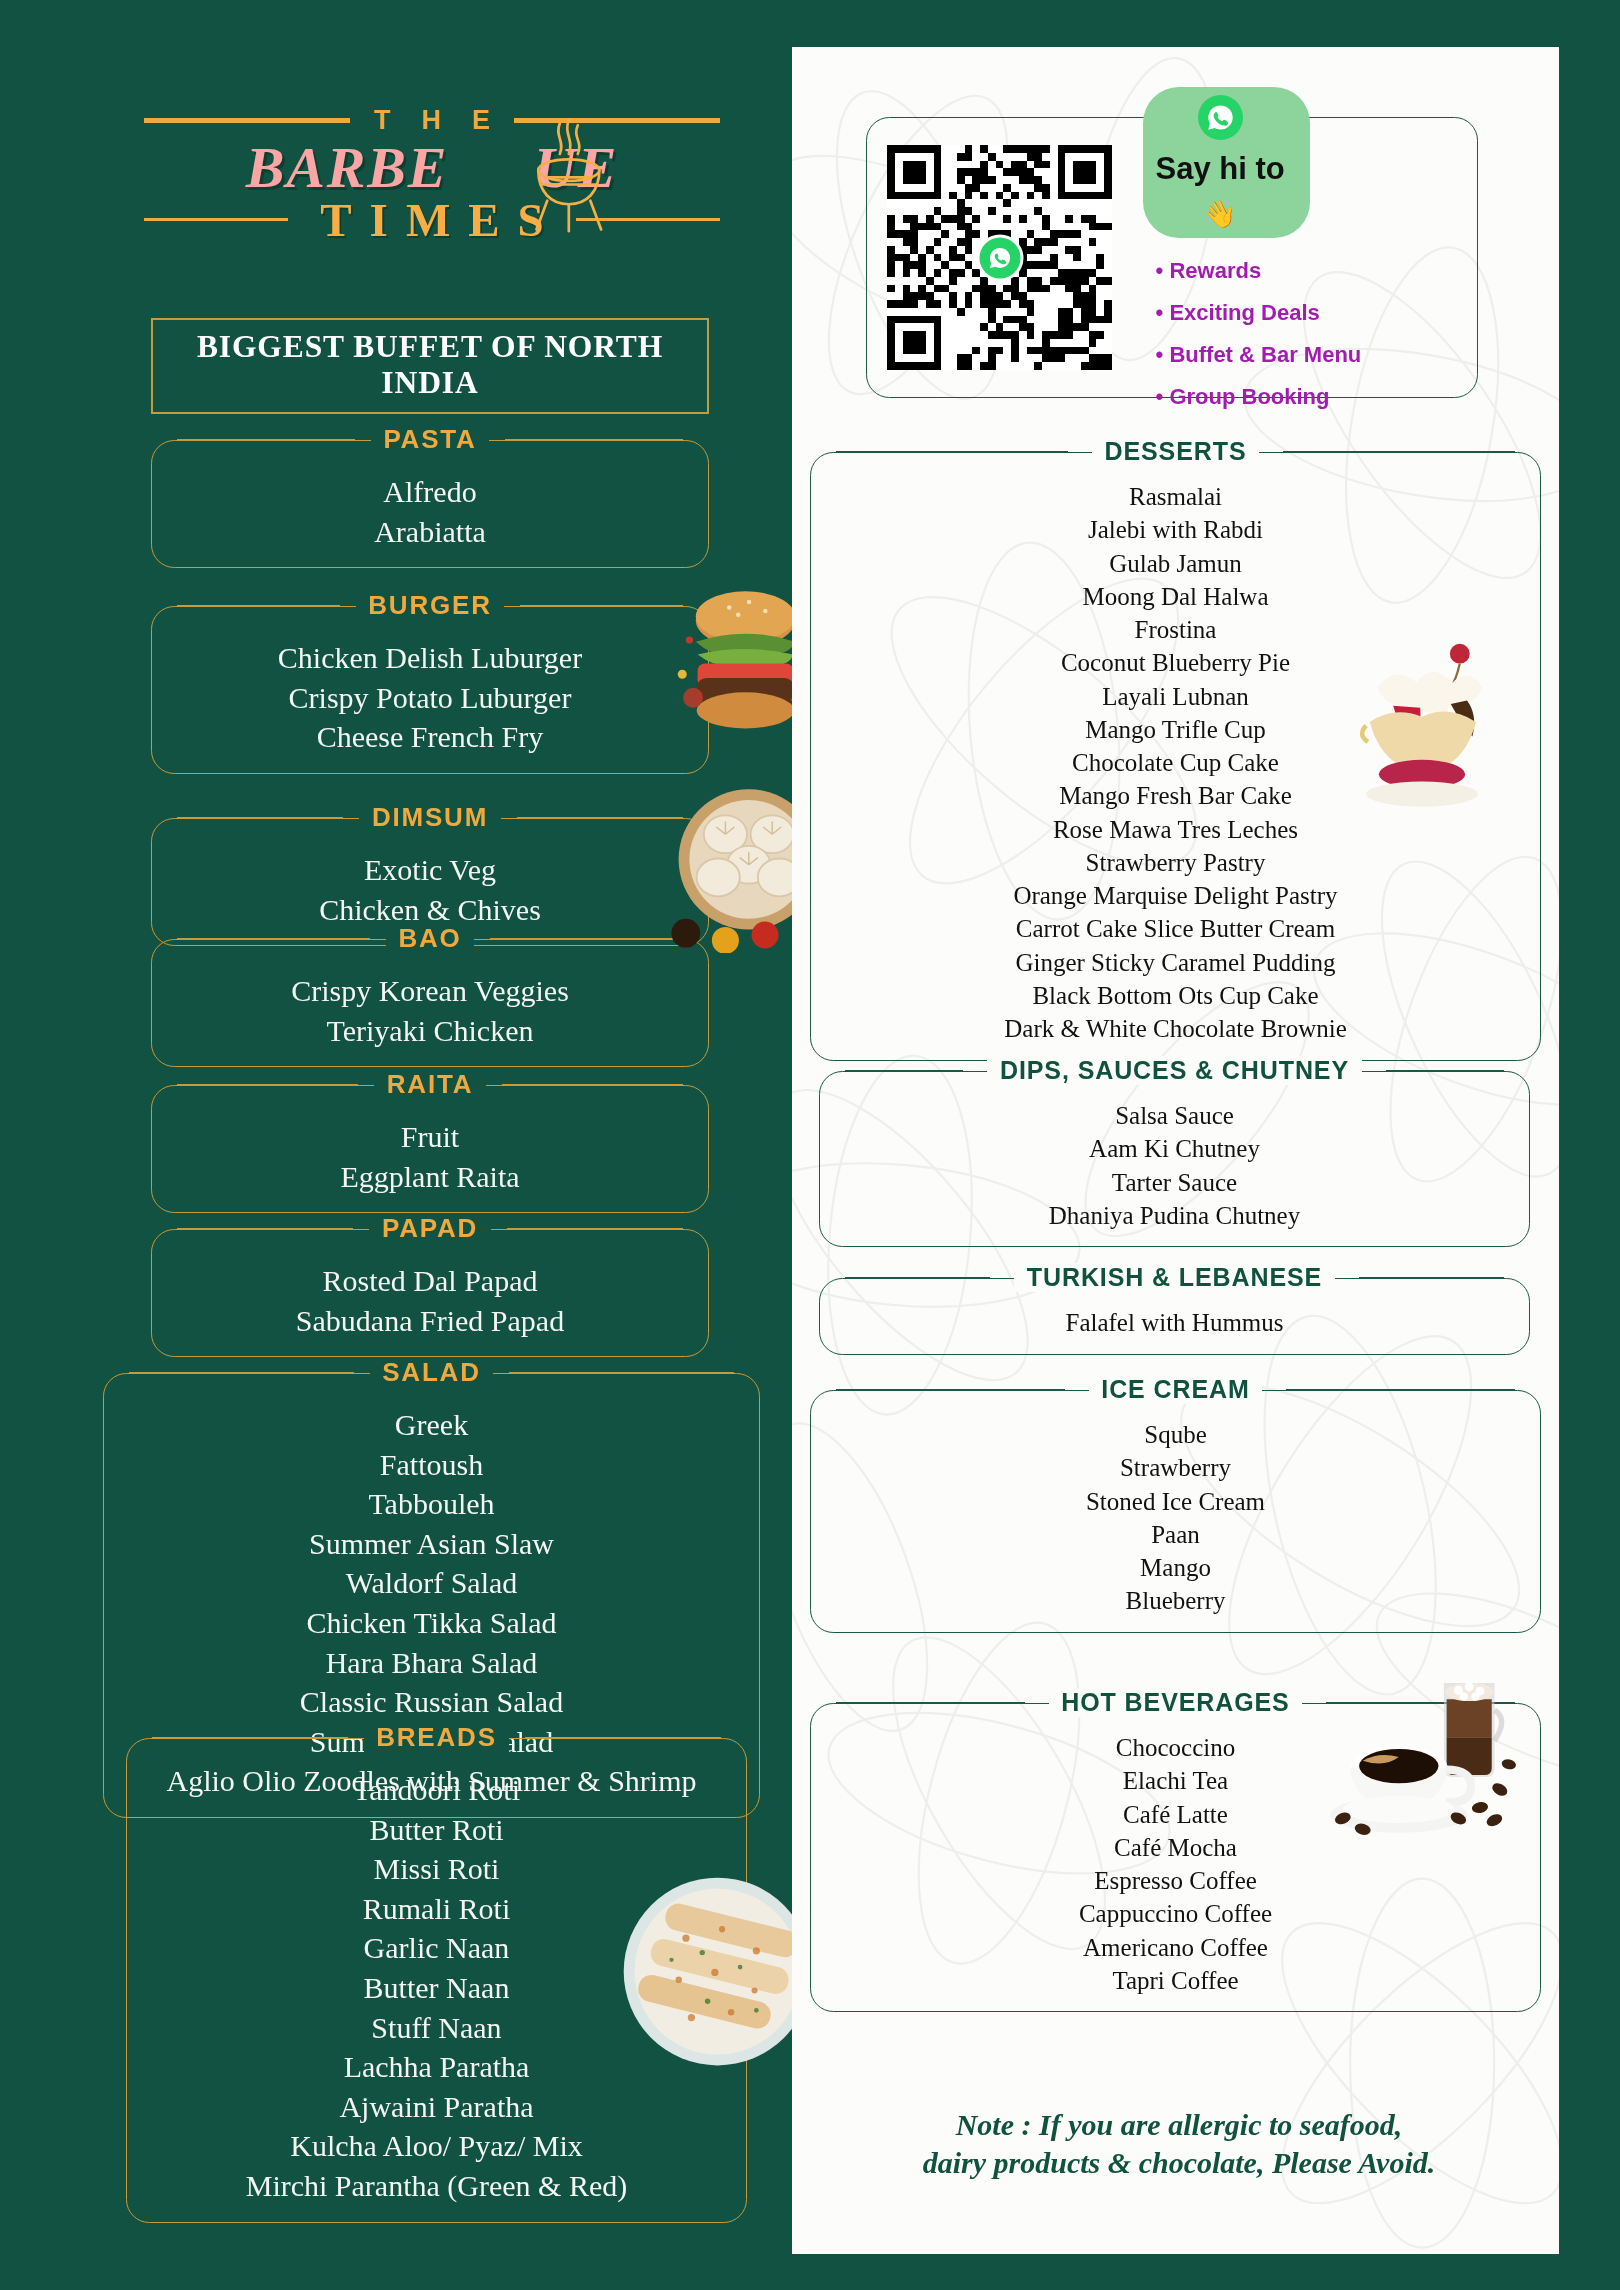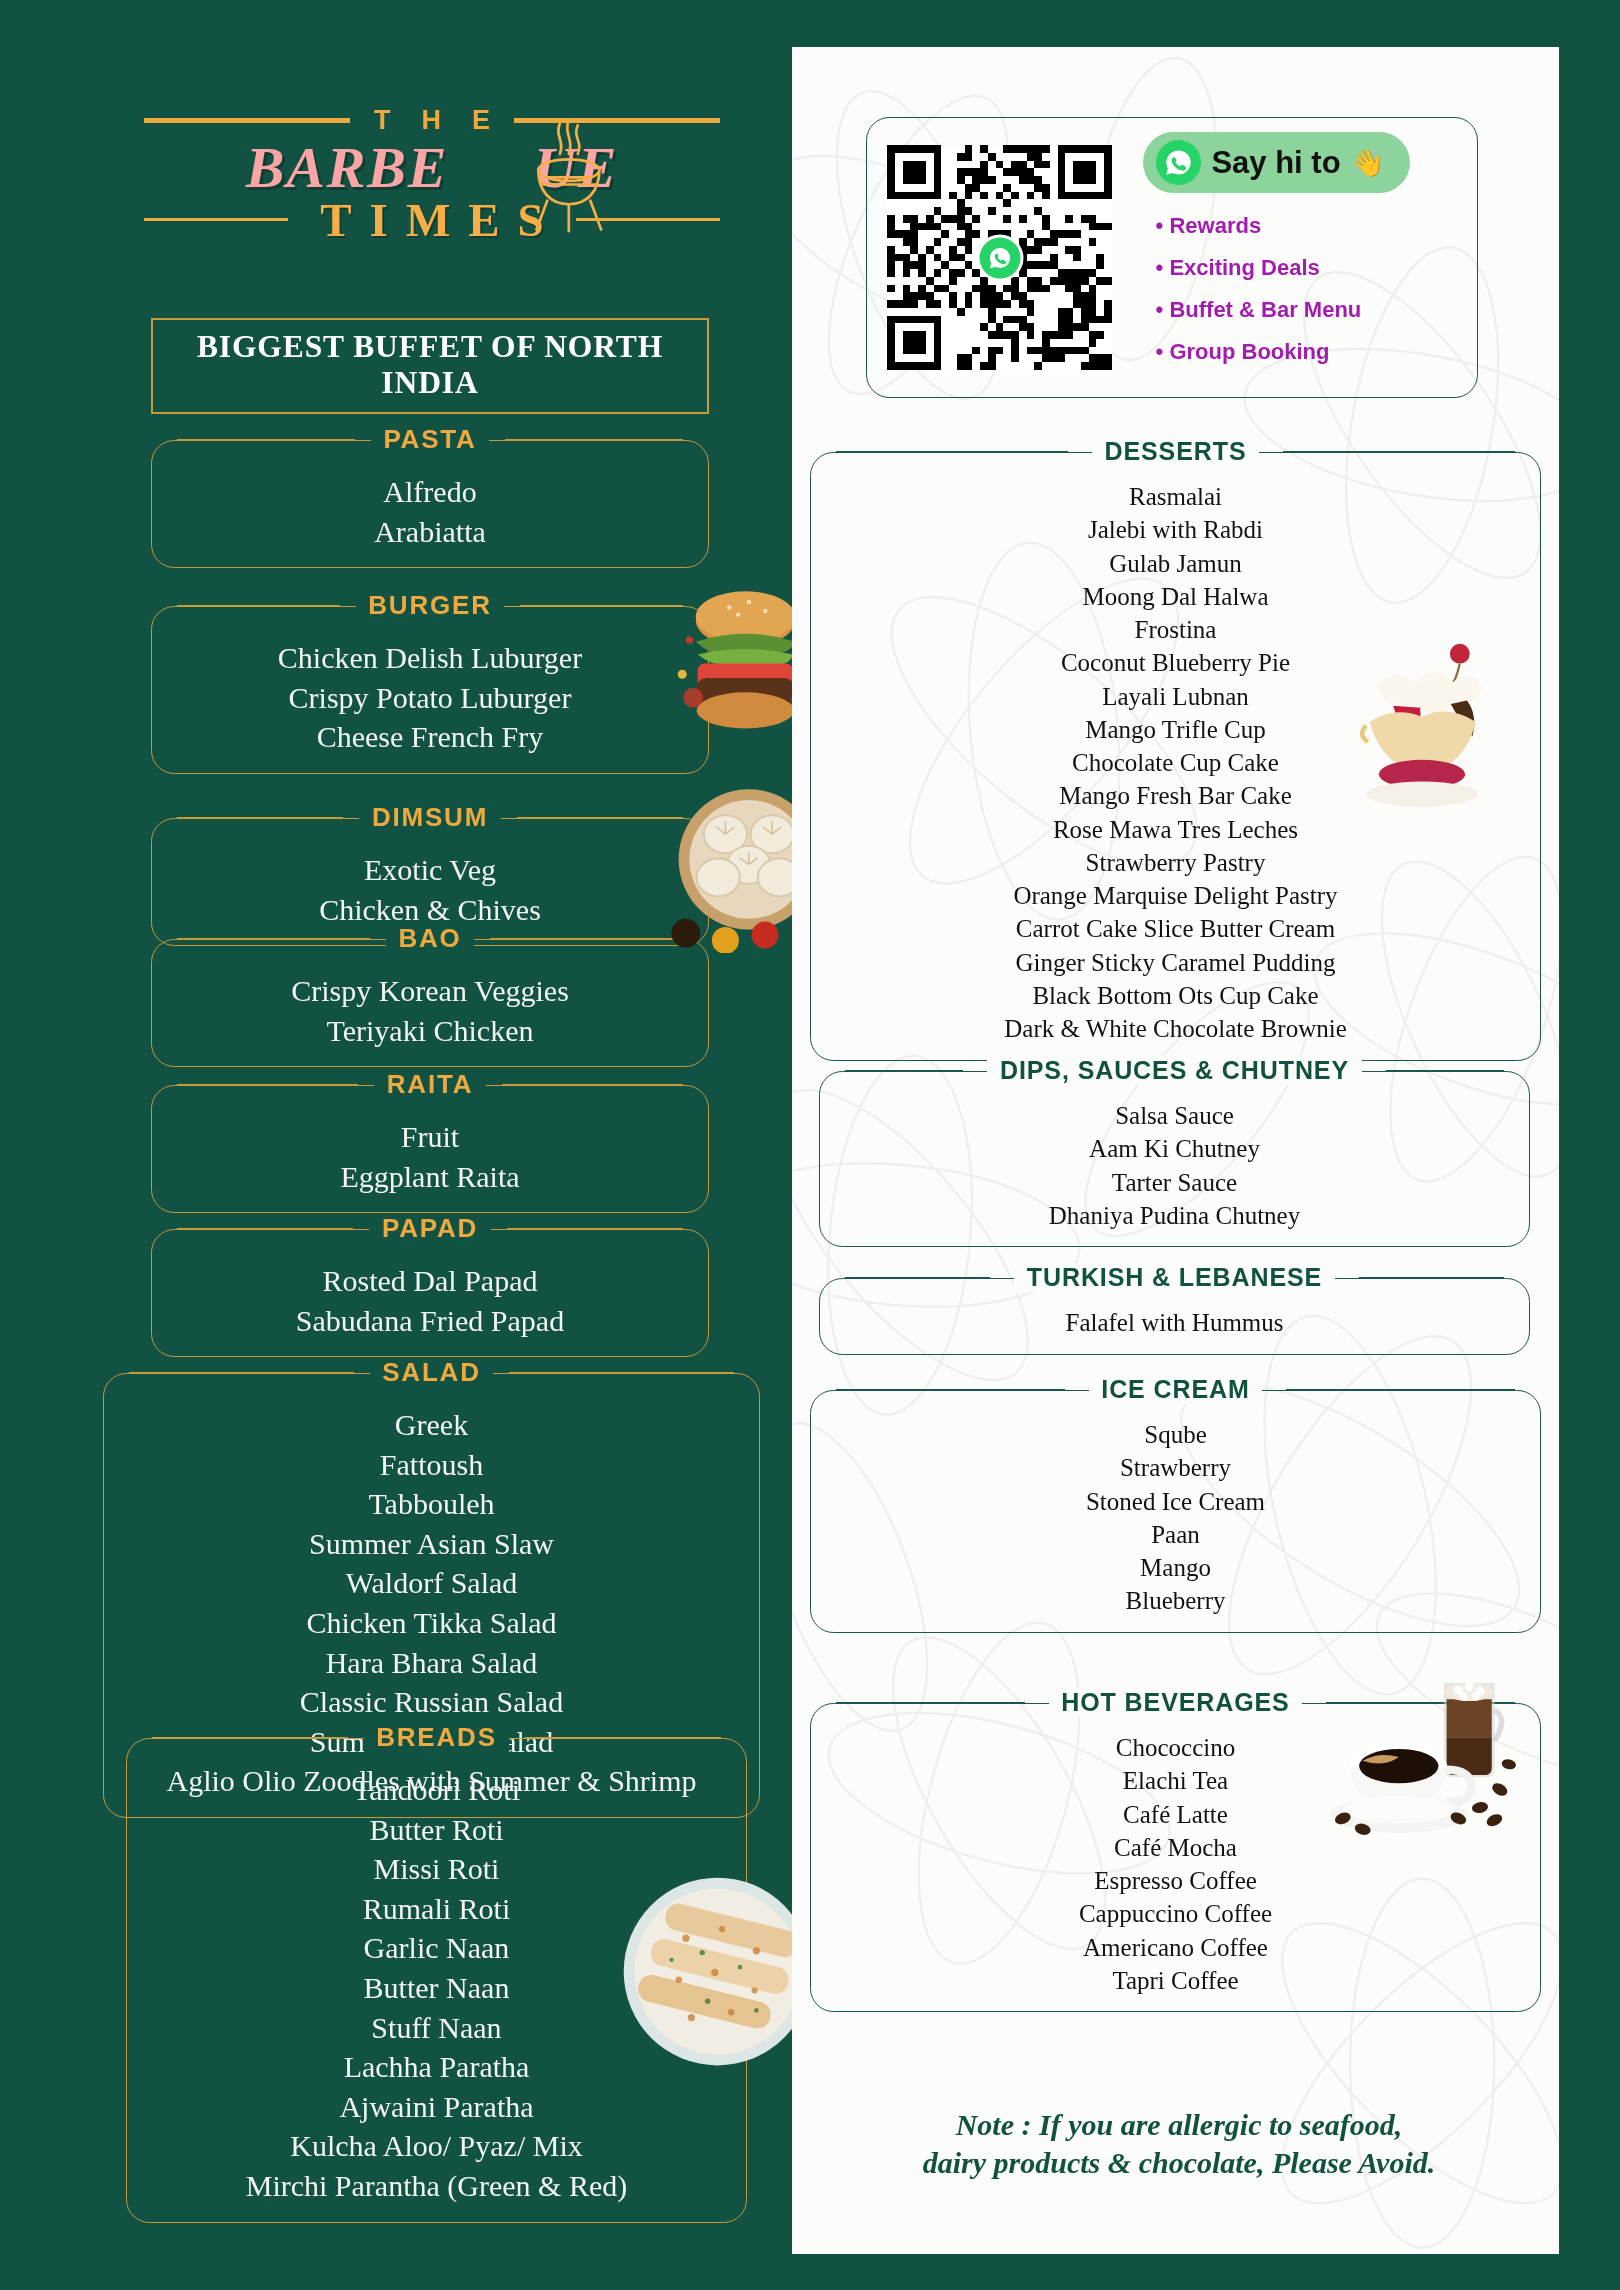--- a/index.html
+++ b/index.html
@@ -221,20 +221,21 @@
     padding-left: 31px;
   }
   .say-hi-pill {
     display: inline-flex;
     align-items: center;
     gap: 10.8px;
     background: #8CD49B;
     border-radius: 36px;
     padding: 8px 25px 8px 12.6px;
     margin-bottom: 21.6px;
+    flex-direction: column;
   }
   .say-hi-pill .wa-circle { width: 45px; height: 45px; }
   .say-hi-txt {
     font-family: "Liberation Sans", sans-serif;
     font-weight: bold;
     font-size: 31px;
     color: #111111;
     white-space: nowrap;
   }
   .wave { font-size: 27px; }

